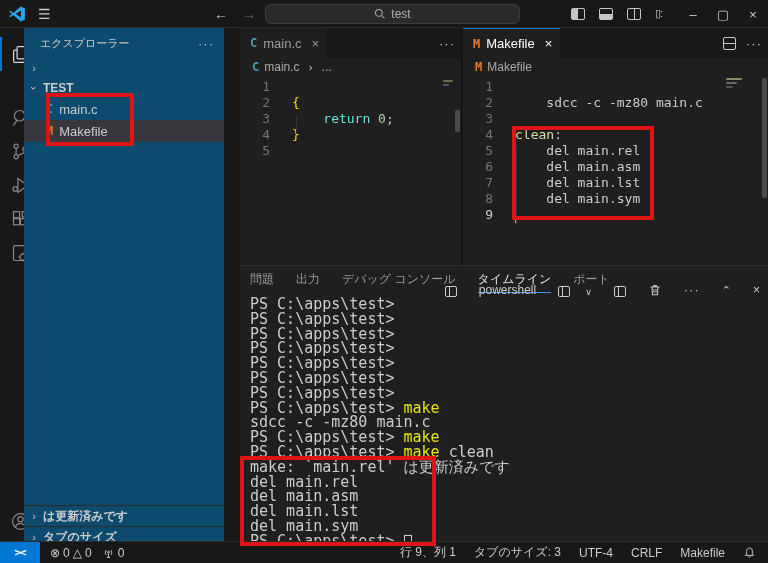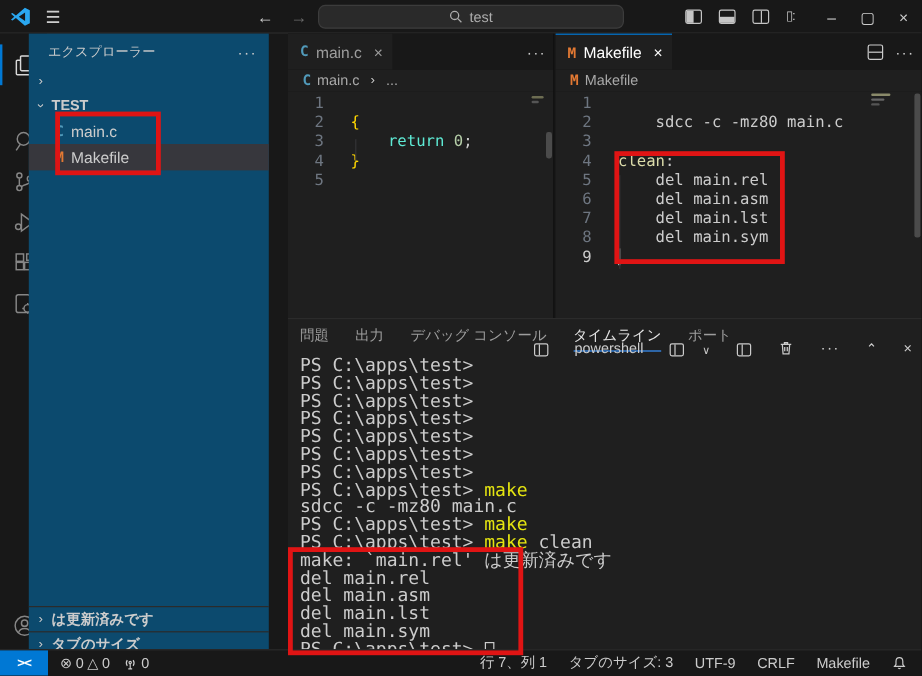--- a/index.html
+++ b/index.html
@@ -365,23 +365,23 @@
       <span>0</span>
     </div>
     <div class="sb-item">
       <svg viewBox="0 0 16 16">
           <path d="M5 5 C3.8 6.8 3.8 9.2 5 11 M11 5 C12.2 6.8 12.2 9.2 11 11 M8 8.6 V14 M6 14 H10"></path>
           <circle cx="8" cy="7.6" r="1.2"></circle>
         </svg>
       <span>0</span>
     </div>
     <div class="sb-right">
-      <span>行 7、列 1</span>
+      <span>行 9、列 1</span>
       <span>タブのサイズ: 3</span>
-      <span>UTF-9</span>
+      <span>UTF-4</span>
       <span>CRLF</span>
       <span>Makefile</span>
       <svg viewBox="0 0 16 16">
           <path d="M8 2.5 C5.8 2.5 4.5 4.2 4.5 6.5 V9.5 L3 11.5 H13 L11.5 9.5 V6.5 C11.5 4.2 10.2 2.5 8 2.5 Z M6.8 13 a1.3 1.3 0 0 0 2.4 0"></path>
         </svg>
     </div>
   </div>
 
   <div class="hl-box hl-explorer"></div>
   <div class="hl-box hl-makefile"></div>

